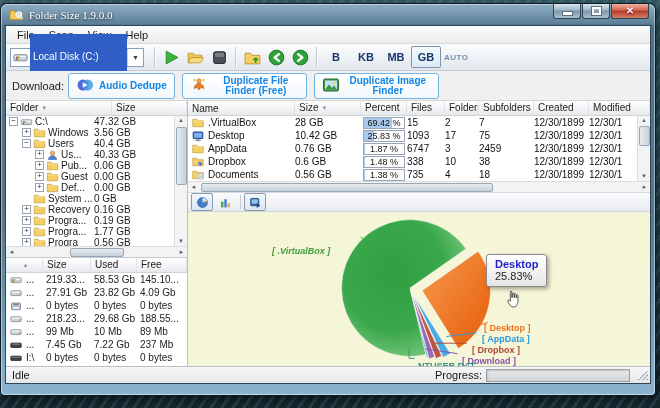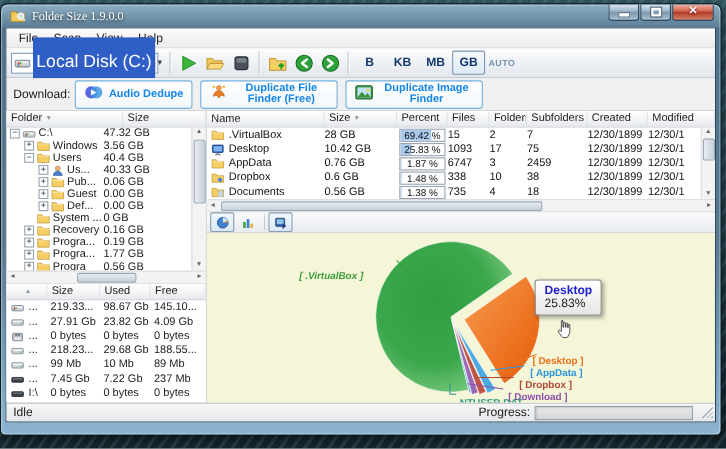--- a/index.html
+++ b/index.html
@@ -31,21 +31,21 @@
     display:flex;flex-direction:column;}
   .menubar{height:17px;display:flex;align-items:center;padding-left:4px;
     background:linear-gradient(#fcfcfc,#ececec);border-bottom:1px solid #d9d9d9;flex:0 0 auto;}
   .menu-item{padding:1px 7px;font-size:11px;}
   .toolbar{height:26px;display:flex;align-items:center;padding:0 4px;flex:0 0 auto;
     background:linear-gradient(#fbfcfd,#e2e7ee);border-bottom:1px solid #c6ccd4;}
   .combo{display:flex;align-items:center;width:134px;height:19px;background:#fff;
     border:1px solid #85a0b8;box-sizing:border-box;margin-right:6px;}
   .combo .ic{width:15px;height:15px;margin:0 2px;}
   .combo .ic svg{width:15px;height:15px;display:block;}
-  .combo-value{background:#2f5fc6;color:#fff;font-size:16px;padding:16px 3px;line-height:14px;white-space:nowrap;flex:1;}
+  .combo-value{background:#2f5fc6;color:#fff;font-size:10px;padding:16px 3px;line-height:14px;white-space:nowrap;flex:1;}
   .combo-arrow{width:15px;text-align:center;font-size:7px;color:#444;border-left:1px solid #c8d2dc;line-height:17px;}
   .tsep{width:1px;height:20px;background:#c2c8d0;margin:0 4px;box-shadow:1px 0 0 #fff;}
   .tool-btn{width:24px;height:22px;display:flex;align-items:center;justify-content:center;border-radius:3px;}
   .tool-btn svg{width:17px;height:17px;display:block;}
   .unit-btn{min-width:20px;padding:0 4px;height:20px;line-height:20px;text-align:center;font-weight:bold;
     font-size:11px;color:#15376b;border-radius:2px;border:1px solid transparent;}
   .unit-btn.active{border:1px solid #7e94ac;background:linear-gradient(#f4f9fd,#dceaf6);}
   .auto-btn{font-size:8px;font-weight:bold;color:#7291ad;letter-spacing:.5px;padding:0 3px;}
   
   .dlbar{height:29px;display:flex;align-items:center;padding:0 6px;flex:0 0 auto;
@@ -443,21 +443,21 @@
                       <rect x="1" y="5" width="14" height="6.5" rx="1.2" fill="#cdd2d8" stroke="#7d8890"></rect>
                       <rect x="2" y="6" width="12" height="2" rx="1" fill="#eef1f4"></rect>
                       <rect x="3.2" y="7" width="1.7" height="1.7" fill="#e23a2e"></rect>
                       <rect x="5.2" y="7" width="1.7" height="1.7" fill="#3aa33a"></rect>
                       <rect x="3.2" y="9" width="1.7" height="1.7" fill="#3468c8"></rect>
                       <rect x="5.2" y="9" width="1.7" height="1.7" fill="#f2c23a"></rect>
                     </svg>
                   </span>
                   <span class="d-lab">...</span>
                   <span class="d-size">219.33...</span>
-                  <span class="d-used">98.67 Gb</span>
+                  <span class="d-used">58.53 Gb</span>
                   <span class="d-free">145.10...</span>
                 </div>
                 <div class="drv-row">
                   <span class="d-ico">
                     <svg viewBox="0 0 16 16">
                       <rect x="1" y="5" width="14" height="6.5" rx="1.2" fill="#cdd2d8" stroke="#7d8890"></rect>
                       <rect x="2" y="6" width="12" height="2" rx="1" fill="#eef1f4"></rect>
                       <circle cx="12.6" cy="9.3" r="0.9" fill="#41c341"></circle>
                     </svg>
                   </span>

